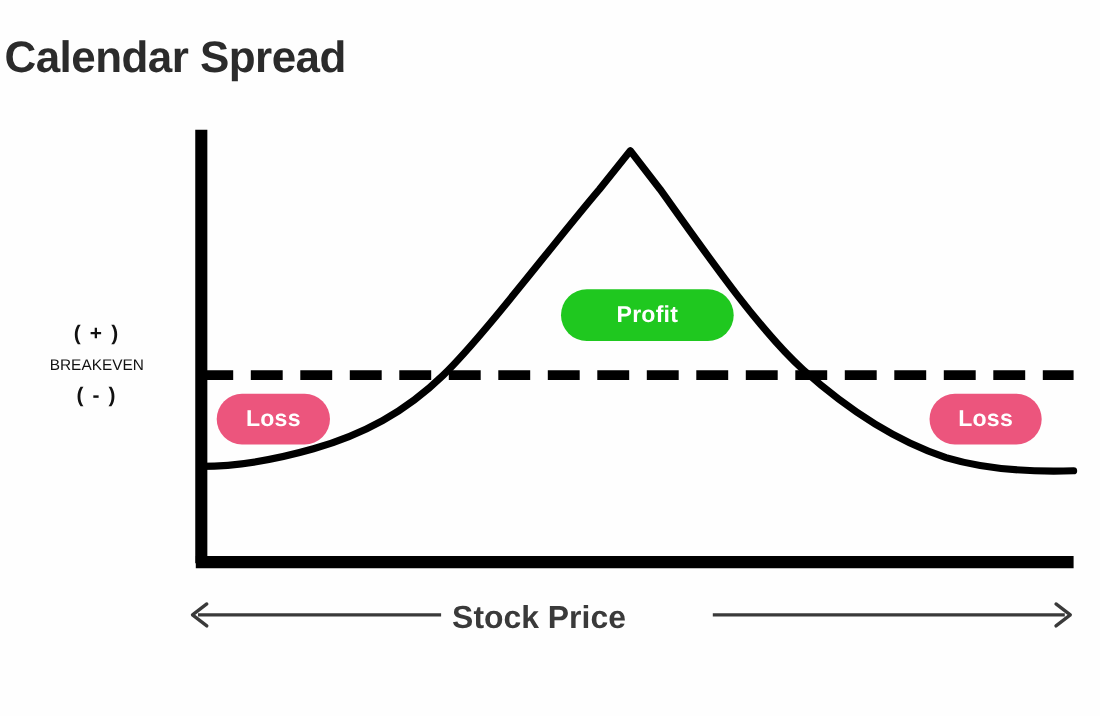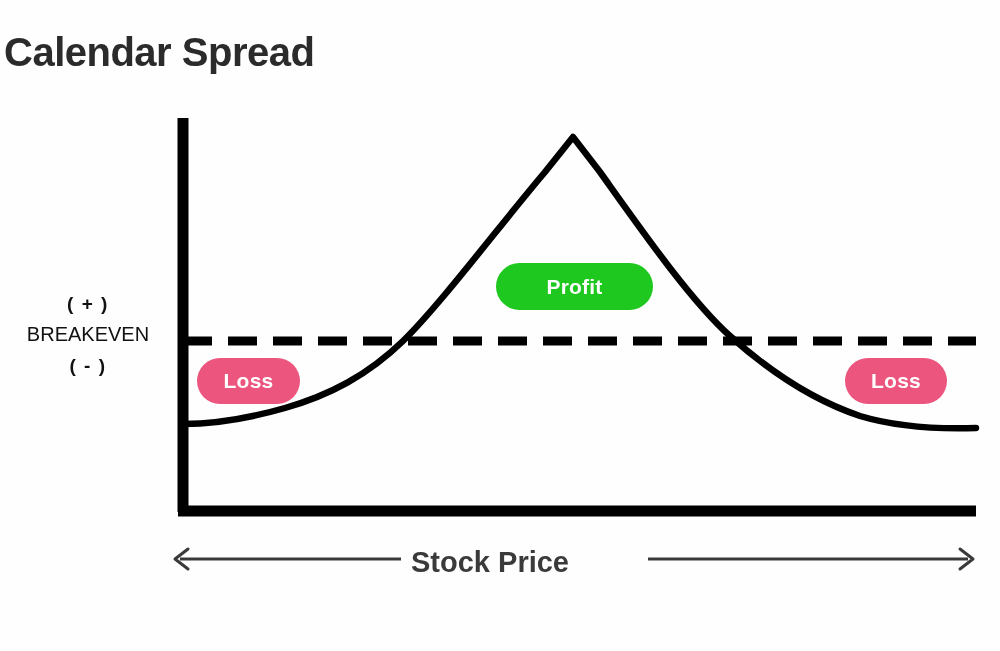--- a/index.html
+++ b/index.html
@@ -53,21 +53,21 @@
   }
   #y-axis-labels .plus-label,
   #y-axis-labels .minus-label {
     font-size: 19px;
     font-weight: bold;
     letter-spacing: 1.5px;
     line-height: 1;
     padding: 2px 0;
   }
   #y-axis-labels .breakeven-label {
-    font-size: 20px;
+    font-size: 14px;
     font-weight: normal;
     letter-spacing: 0px;
     line-height: 1;
     padding: 9px 0 10px 0;
     color: #111111;
   }
 
   
   .badge {
     position: absolute;
@@ -87,21 +87,21 @@
     width: 103px;
     height: 46px;
   }
   #badge-loss-right {
     left: 845px;
     top: 358px;
     width: 102px;
     height: 46px;
   }
   #badge-profit {
-    left: 496px;
+    left: 510px;
     top: 263px;
     width: 157px;
     height: 47px;
   }
   #x-axis-caption-text {
     position: absolute;
     left: 490px;
     top: 546px;
     transform: translateX(-50%);
     font-size: 29px;

